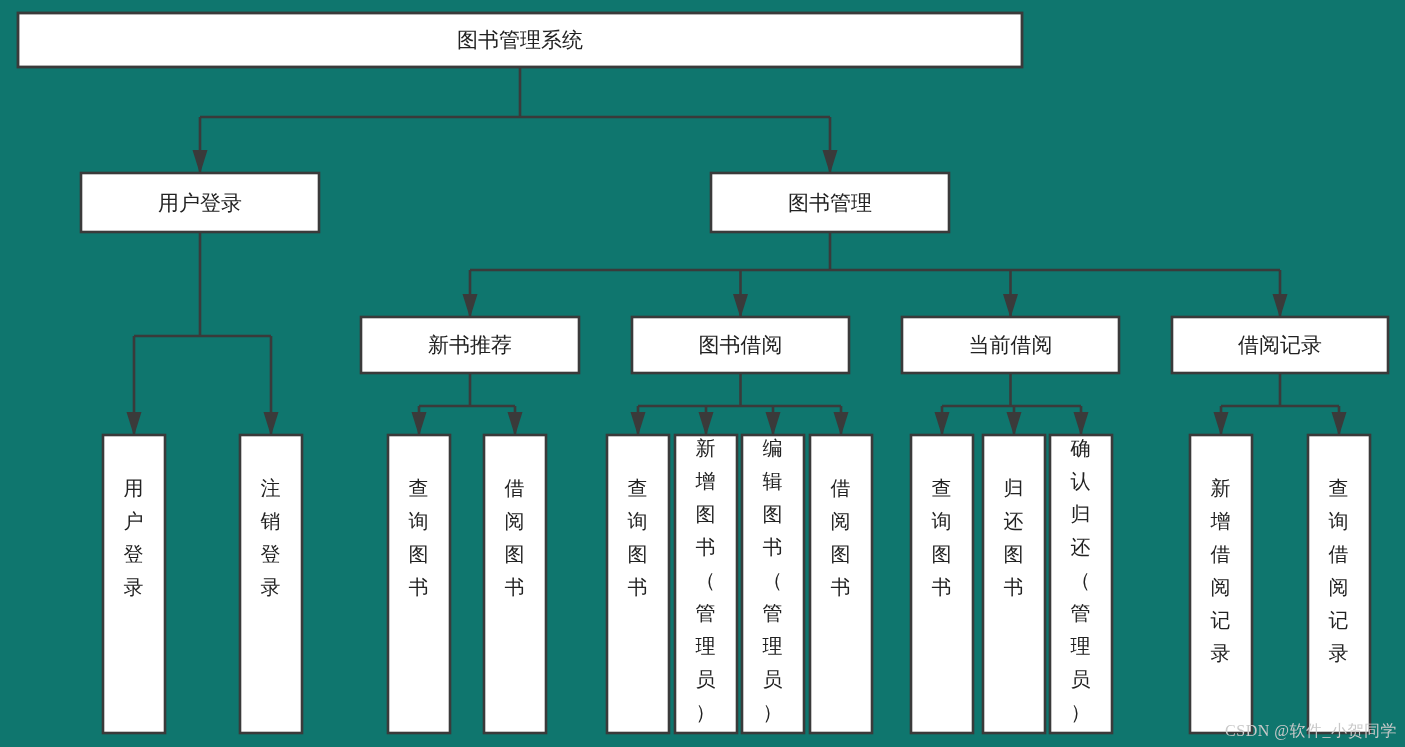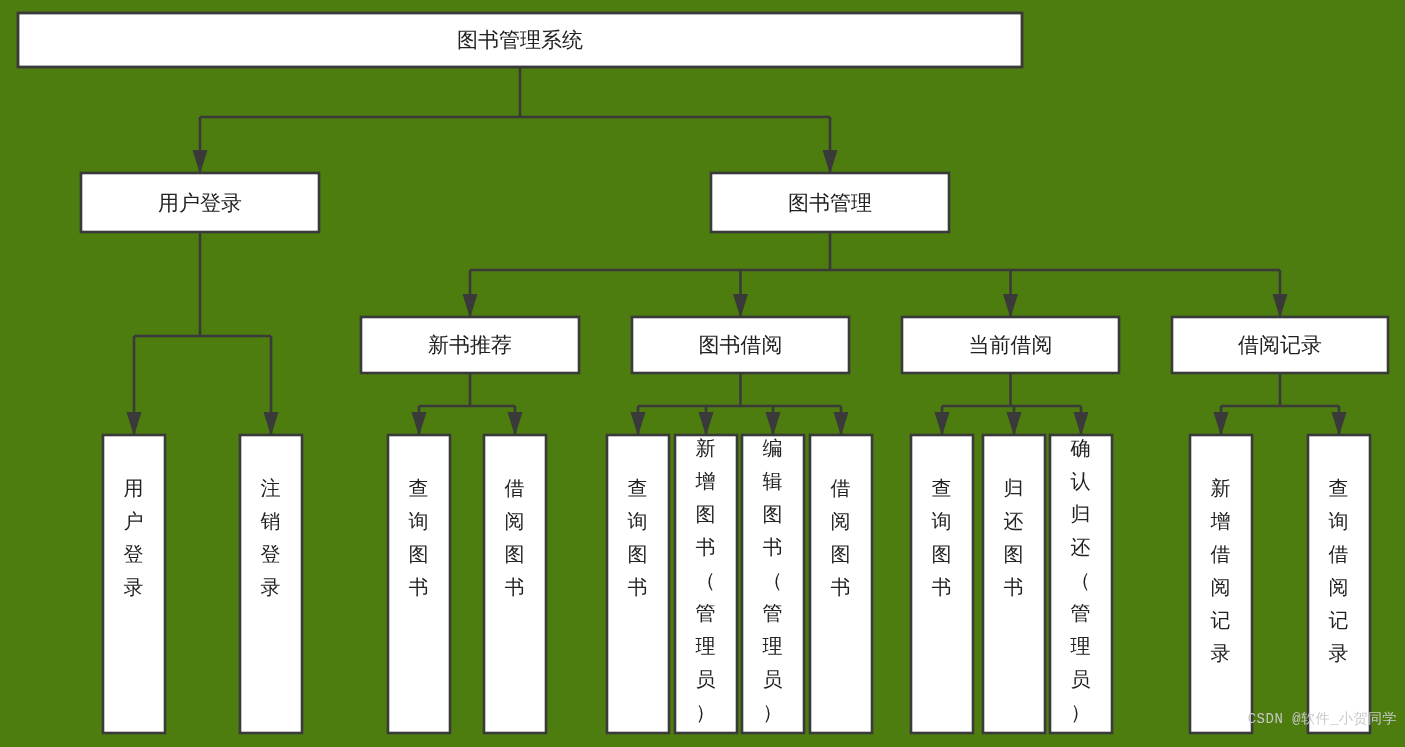--- a/index.html
+++ b/index.html
@@ -8,21 +8,21 @@
     padding: 0;
     background: #ffffff;
   }
   body {
     font-family: "DejaVu Sans", "Liberation Sans", sans-serif;
   }
   #diagram-root {
     position: relative;
     width: 1405px;
     height: 747px;
-    background: #4d7c0f;
+    background: #0f766e;
     overflow: hidden;
   }
   svg.diagram-canvas {
     position: absolute;
     left: 0;
     top: 0;
     width: 1405px;
     height: 747px;
     display: block;
   }
@@ -51,24 +51,24 @@
     text-anchor: middle;
     dominant-baseline: middle;
   }
   .node-label.vertical-label {
     font-size: 20px;
     letter-spacing: 1px;
   }
   .watermark {
     position: absolute;
     right: 8px;
-    bottom: 19px;
+    bottom: 5px;
     color: #c9c9c9;
-    font-size: 14px;
-    font-family: Liberation Mono, monospace;
+    font-size: 16px;
+    font-family: Liberation Serif, serif;
     white-space: nowrap;
     user-select: none;
     letter-spacing: 0.5px;
   }
 </style>
 </head>
 <body>
 
 <div id="diagram-root">
   <svg class="diagram-canvas" viewBox="0 0 1405 747">

